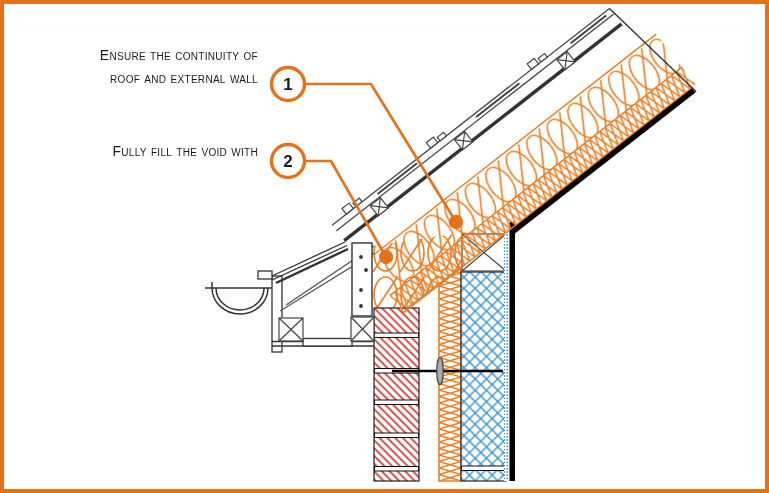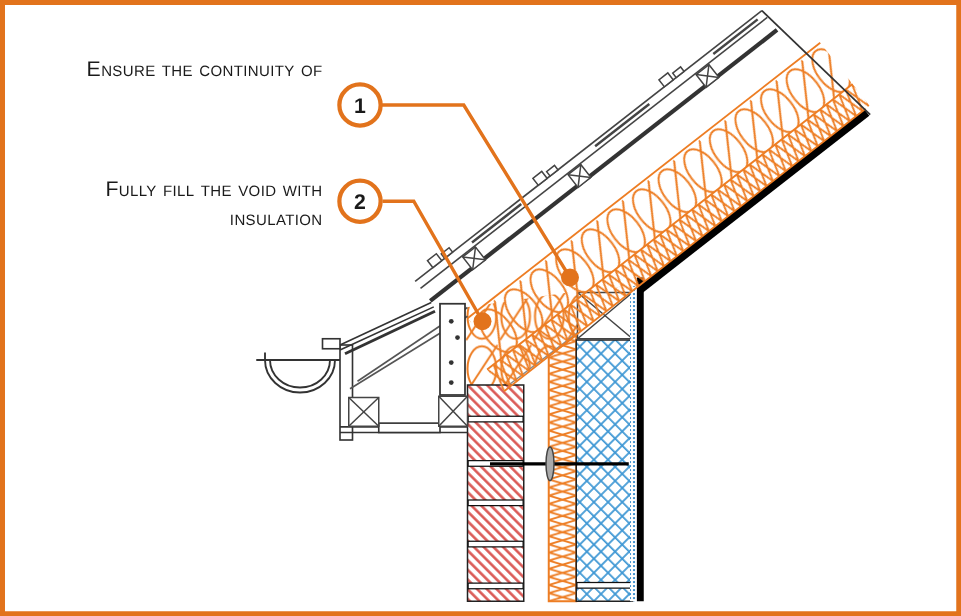--- a/index.html
+++ b/index.html
@@ -11,21 +11,21 @@
     box-sizing:border-box;
     overflow:hidden;
     font-family:"Liberation Sans", sans-serif;
   }
   .stage svg{position:absolute;left:-4px;top:-4px;}
   .note{
     position:absolute;
     left:0;width:254px;
     text-align:right;
     color:#1a1a1a;
-    font-size:17px;
+    font-size:14px;
     line-height:23px;
     font-variant:small-caps;
     letter-spacing:.3px;
     font-weight:500;
   }
   .note .ln{white-space:nowrap;}
   .note1{top:40px;}
   .note2{top:136px;}
 </style>
 </head>
@@ -221,19 +221,19 @@
     <text x="288" y="90" text-anchor="middle" font-family="Liberation Sans, sans-serif" font-size="17" font-weight="bold" fill="#1a1a1a">1</text>
   </g>
   <g>
     <circle cx="288" cy="161" r="16.5" fill="#ffffff" stroke="#E2731C" stroke-width="3.4"></circle>
     <text x="288" y="167" text-anchor="middle" font-family="Liberation Sans, sans-serif" font-size="17" font-weight="bold" fill="#1a1a1a">2</text>
   </g>
 </svg>
 
   <div class="note note1">
     <div class="ln">Ensure the continuity of</div>
+    <div class="ln">roof and external wall</div>
   </div>
   <div class="note note2">
     <div class="ln">Fully fill the void with</div>
-    <div class="ln">insulation</div>
   </div>
 
 </div>
 
 </body></html>

